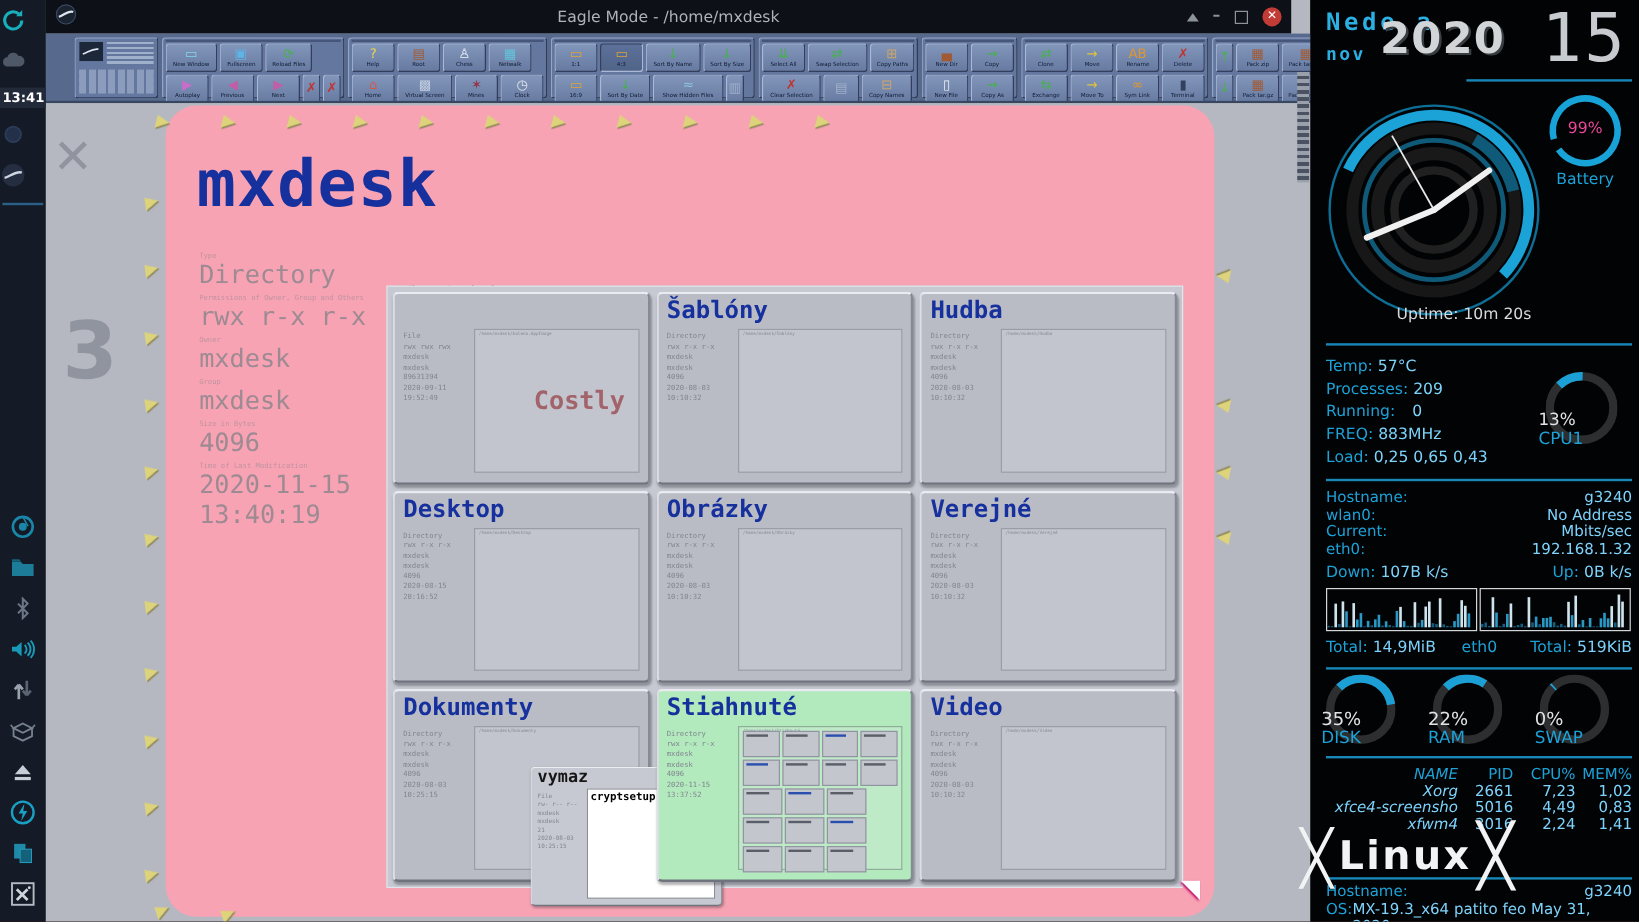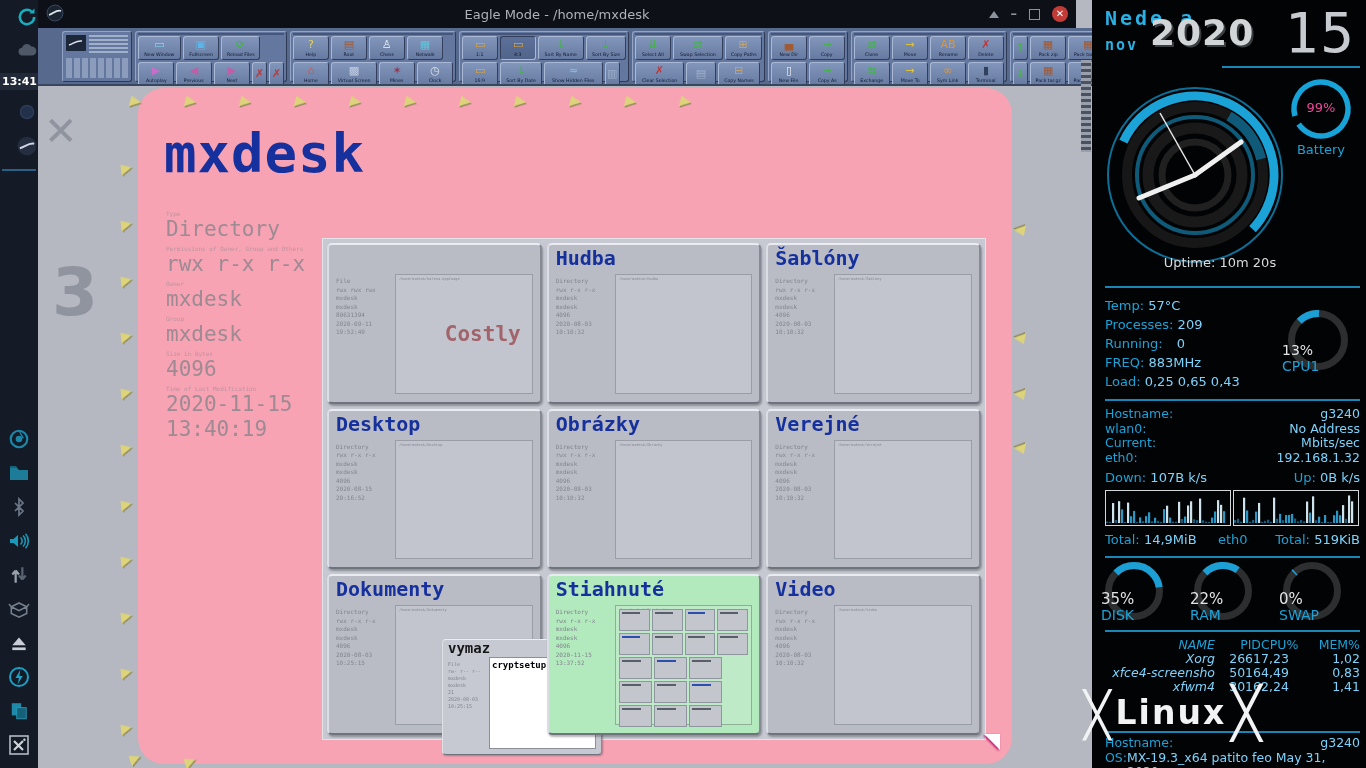--- a/index.html
+++ b/index.html
@@ -129,32 +129,32 @@
   .chr{position:absolute;left:13px;right:6px;height:0;border-top:2px solid #1887b8;}
   .c-stat{line-height:19px;}
   .c-netrow{display:flex;justify-content:space-between;line-height:14.5px;font-size:12.5px;}
   .graphbox{position:absolute;width:124px;height:34px;border:1px solid #d4d7d9;}
   .gauge-pct{position:absolute;font-size:15px;color:#e2e3e4;}
   .gauge-lbl{position:absolute;font-size:14px;color:#1da2d8;}
   .ptable{position:absolute;left:13px;right:6px;font-size:12.5px;}
   .prow{display:flex;line-height:14px;}
   .prow .c1{width:110px;text-align:right;font-style:italic;}
   .prow .c2{width:46px;text-align:right;}
-  .prow .c3{width:52px;}
+  .prow .c3{width:52px;text-align:right;}
   .prow .c4{width:47px;text-align:right;}
   .logo{position:absolute;left:-8px;top:684px;color:#f2f3f4;white-space:nowrap;z-index:3;}
   .logo .x1{font-size:44px;font-weight:bold;}
   .logo .word{font-size:33px;font-weight:bold;letter-spacing:2px;position:relative;top:-6px;}
   .logo .x2{font-size:50px;font-weight:bold;}
 </style>
 </head>
 <body>
 
 <div class="leftbar">
-  <div id="dock-top" style="display:flex;flex-direction:column;align-items:flex-end;">
+  <div id="dock-top" style="display:flex;flex-direction:column;align-items:flex-start;">
       <div class="lb-icon">
         <svg width="22" height="22" viewBox="0 0 20 20">
           <path d="M16.5 10a6.5 6.5 0 1 1-2.2-4.9" fill="none" stroke="#18aebc" stroke-width="2.3"></path>
           <path d="M16.8 2.2v4.6h-4.6z" fill="#18aebc"></path>
         </svg>
       </div>
       <div class="lb-icon">
         <svg width="22" height="22" viewBox="0 0 20 20">
           <path d="M5 14a3.5 3.5 0 0 1 .6-6.9A4.5 4.5 0 0 1 14 6a3.4 3.4 0 0 1 1 8z" fill="#4e5867"></path>
         </svg>
@@ -530,47 +530,47 @@
               <div>89631394</div>
               <div>2020-09-11</div>
               <div>19:52:49</div>
             </div>
             <div class="tile-content">
               <div class="tile-path">/home/mxdesk/balena.AppImage</div>
               <div class="costly">Costly</div>
             </div>
           </div>
           <div class="tile">
+            <div class="tile-title">Šablóny</div>
+            <div class="tile-info">
+              <div>Directory</div>
+              <div>rwx r-x r-x</div>
+              <div>mxdesk</div>
+              <div>mxdesk</div>
+              <div>4096</div>
+              <div>2020-08-03</div>
+              <div>10:10:32</div>
+            </div>
+            <div class="tile-content">
+              <div class="tile-path">/home/mxdesk/Šablóny</div>
+            </div>
+          </div>
+          <div class="tile">
             <div class="tile-title">Hudba</div>
             <div class="tile-info">
               <div>Directory</div>
               <div>rwx r-x r-x</div>
               <div>mxdesk</div>
               <div>mxdesk</div>
               <div>4096</div>
               <div>2020-08-03</div>
               <div>10:10:32</div>
             </div>
             <div class="tile-content">
               <div class="tile-path">/home/mxdesk/Hudba</div>
-            </div>
-          </div>
-          <div class="tile">
-            <div class="tile-title">Šablóny</div>
-            <div class="tile-info">
-              <div>Directory</div>
-              <div>rwx r-x r-x</div>
-              <div>mxdesk</div>
-              <div>mxdesk</div>
-              <div>4096</div>
-              <div>2020-08-03</div>
-              <div>10:10:32</div>
-            </div>
-            <div class="tile-content">
-              <div class="tile-path">/home/mxdesk/Šablóny</div>
             </div>
           </div>
           <div class="tile">
             <div class="tile-title">Desktop</div>
             <div class="tile-info">
               <div>Directory</div>
               <div>rwx r-x r-x</div>
               <div>mxdesk</div>
               <div>mxdesk</div>
               <div>4096</div>

